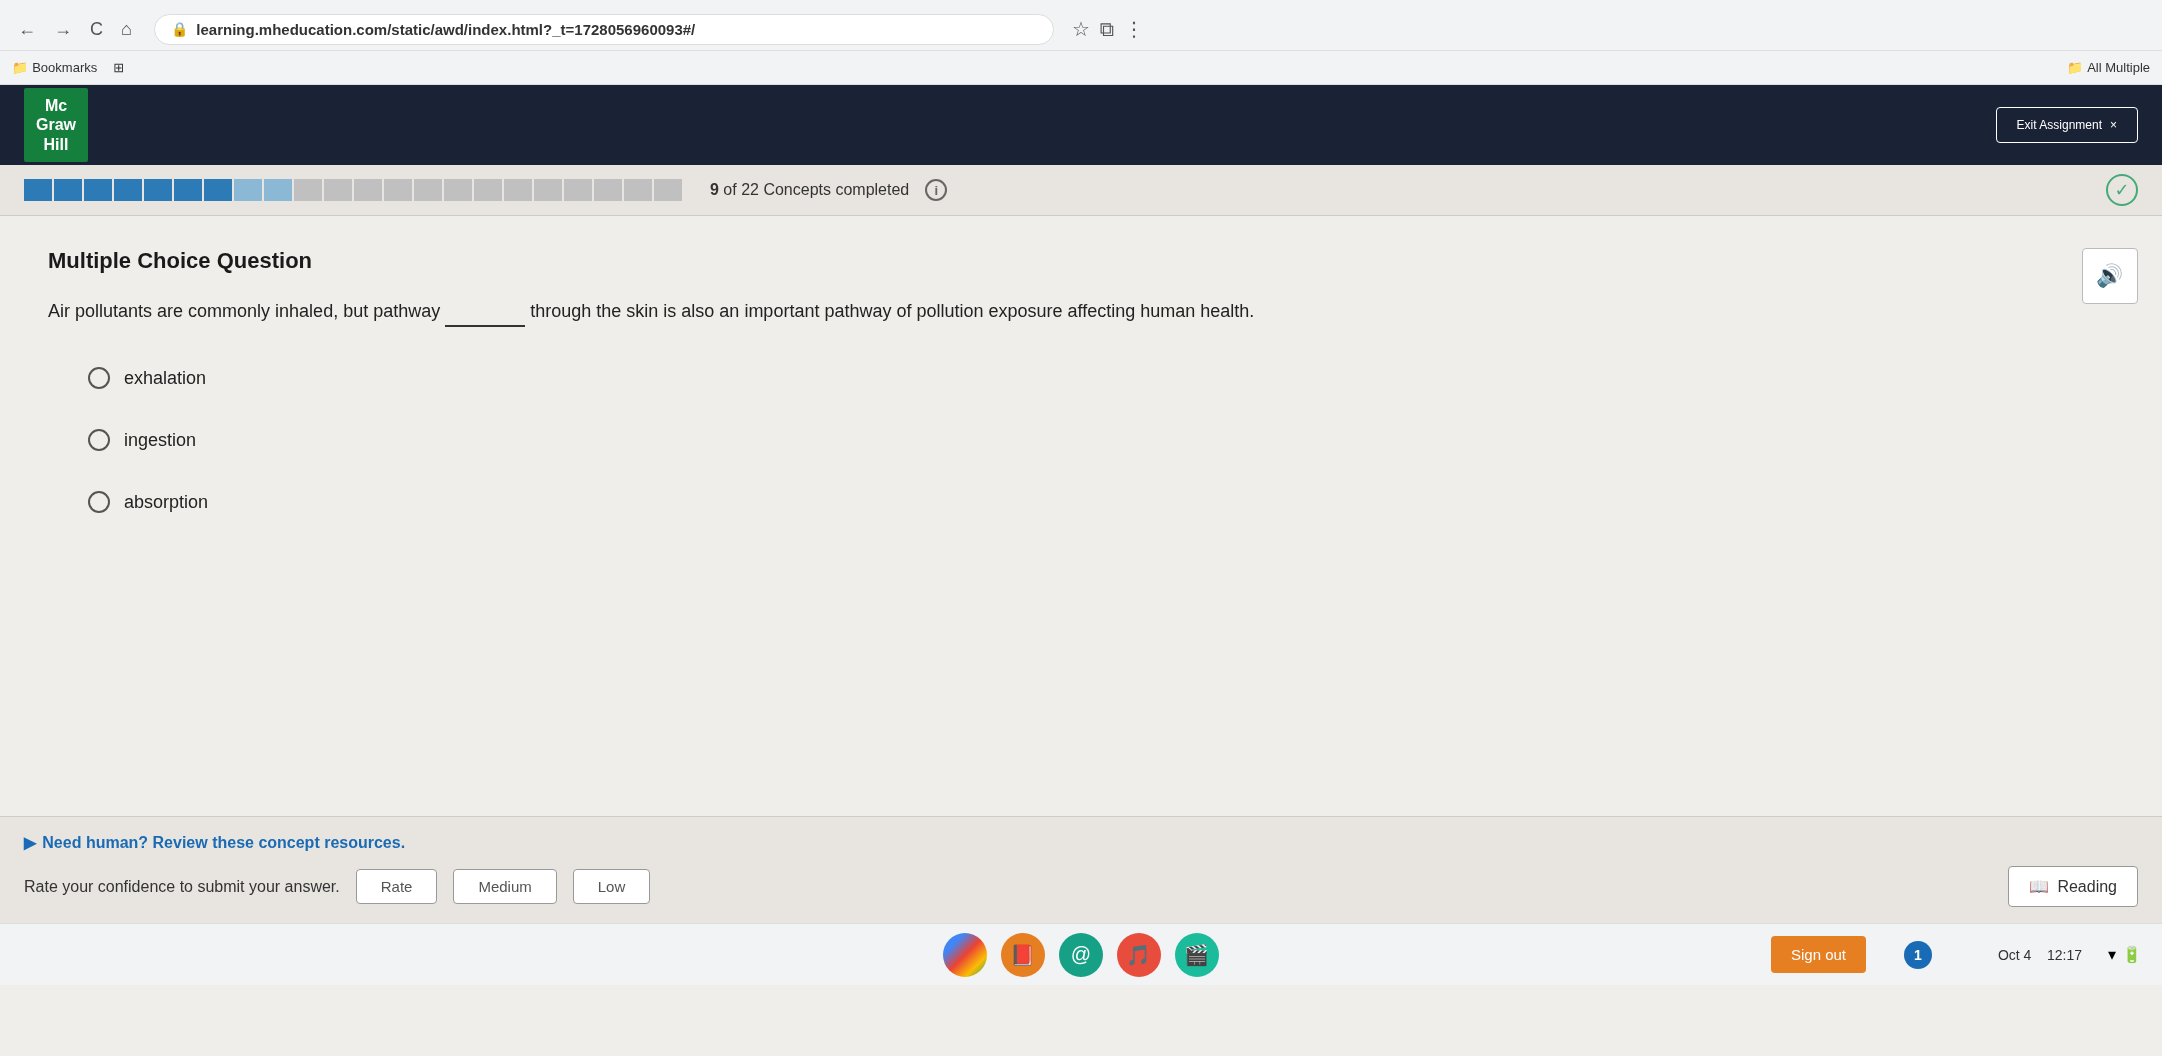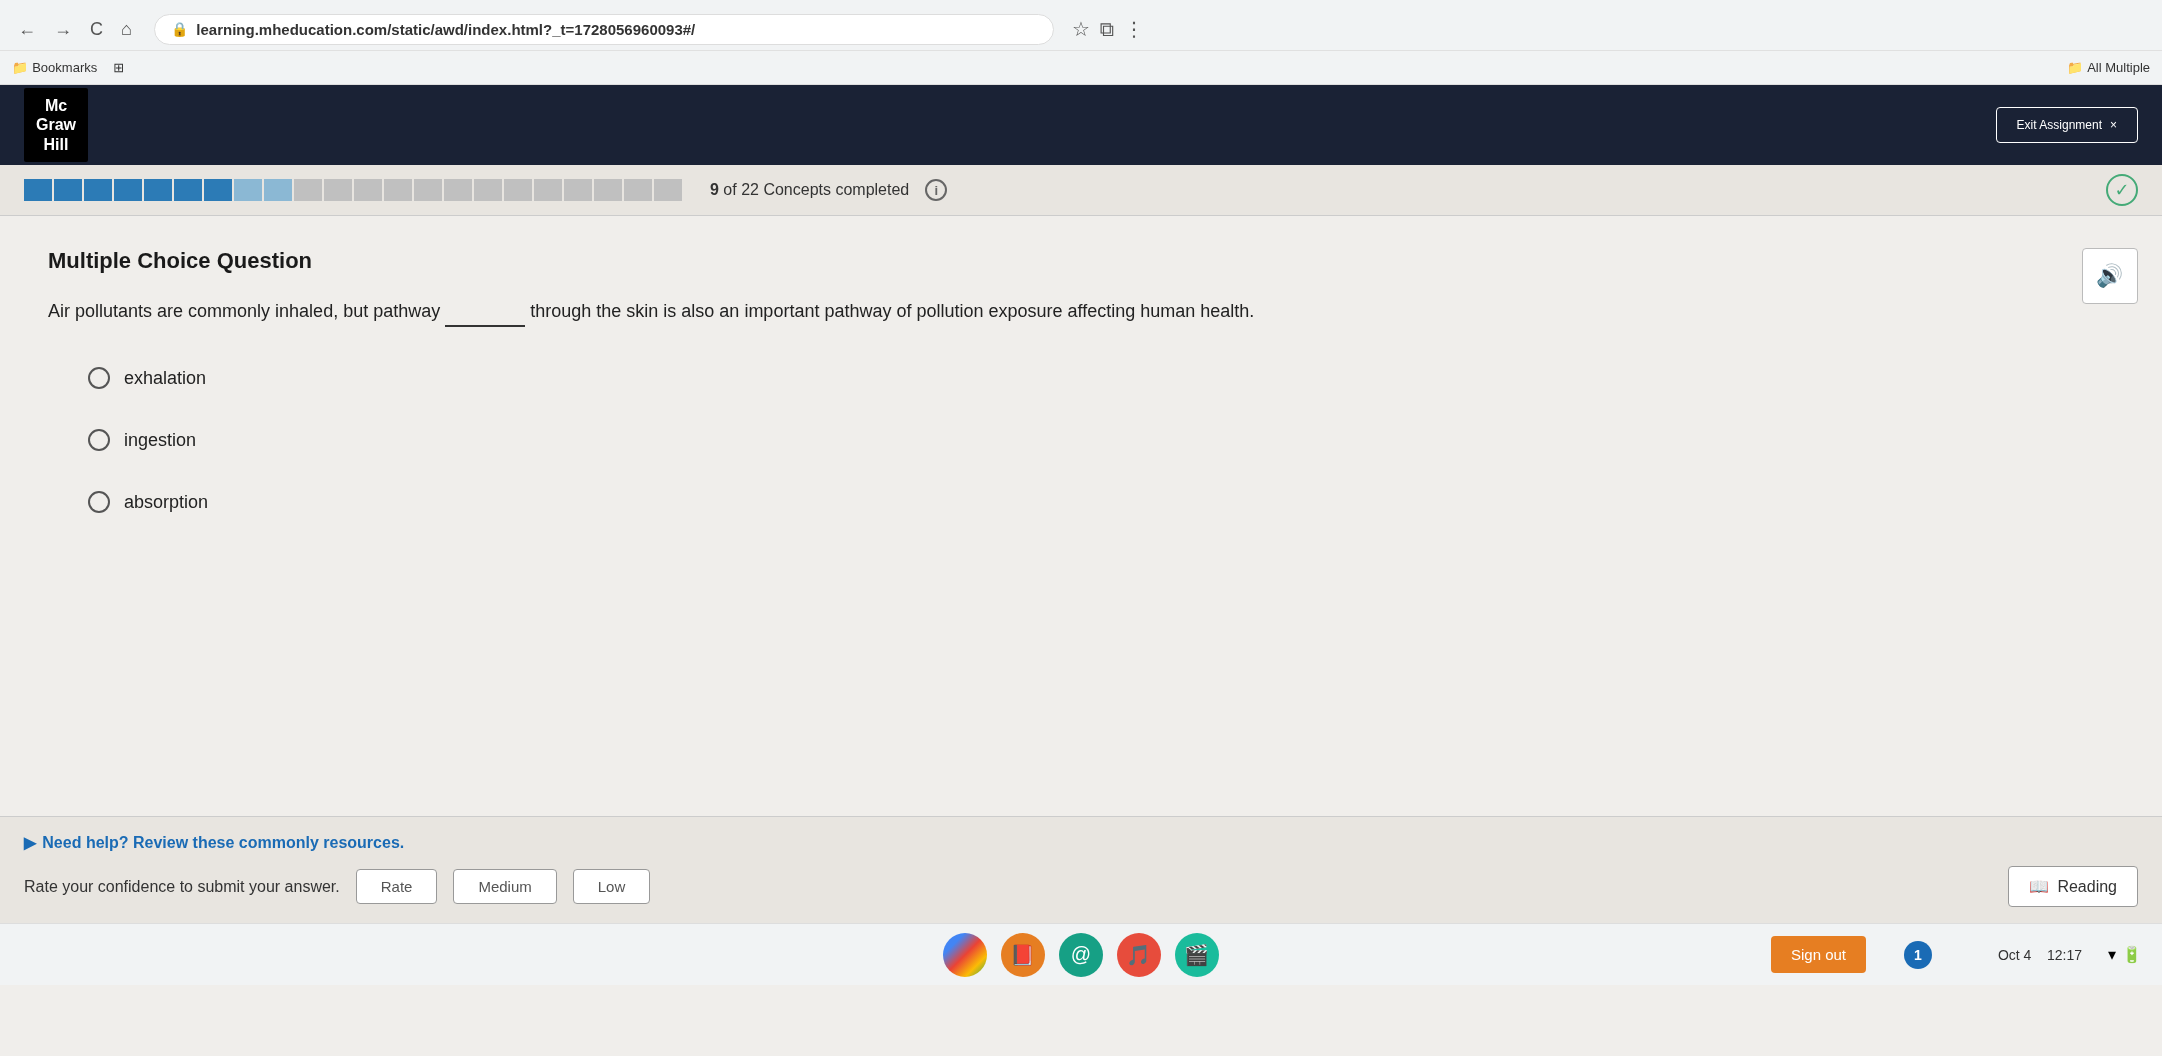--- a/index.html
+++ b/index.html
@@ -68,21 +68,21 @@
     
     .app-header {
       background: #1a2235;
       height: 80px;
       display: flex;
       align-items: center;
       justify-content: space-between;
       padding: 0 24px;
     }
     .mcgraw-hill-logo {
-      background: #000000;
+      background: #15803d;
       color: white;
       font-size: 16px;
       font-weight: bold;
       padding: 8px 12px;
       line-height: 1.2;
       border-radius: 2px;
       text-align: center;
     }
     .exit-assignment-btn {
       background: transparent;
@@ -389,21 +389,21 @@
   </div>
 
   <button class="speaker-btn">
     <span>🔊</span>
   </button>
 </div>
 
 <div class="bottom-bar">
   <div class="help-link">
     <span class="help-icon">▶</span>
-    <span>Need help? Review these commonly resources.</span>
+    <span>Need human? Review these concept resources.</span>
   </div>
   <div class="confidence-row">
     <span class="confidence-label">Rate your confidence to submit your answer.</span>
     <button class="confidence-btn">Rate</button>
     <button class="confidence-btn">Medium</button>
     <button class="confidence-btn">Low</button>
     <button class="reading-btn">
       <span>📖</span>
       <span>Reading</span>
     </button>

